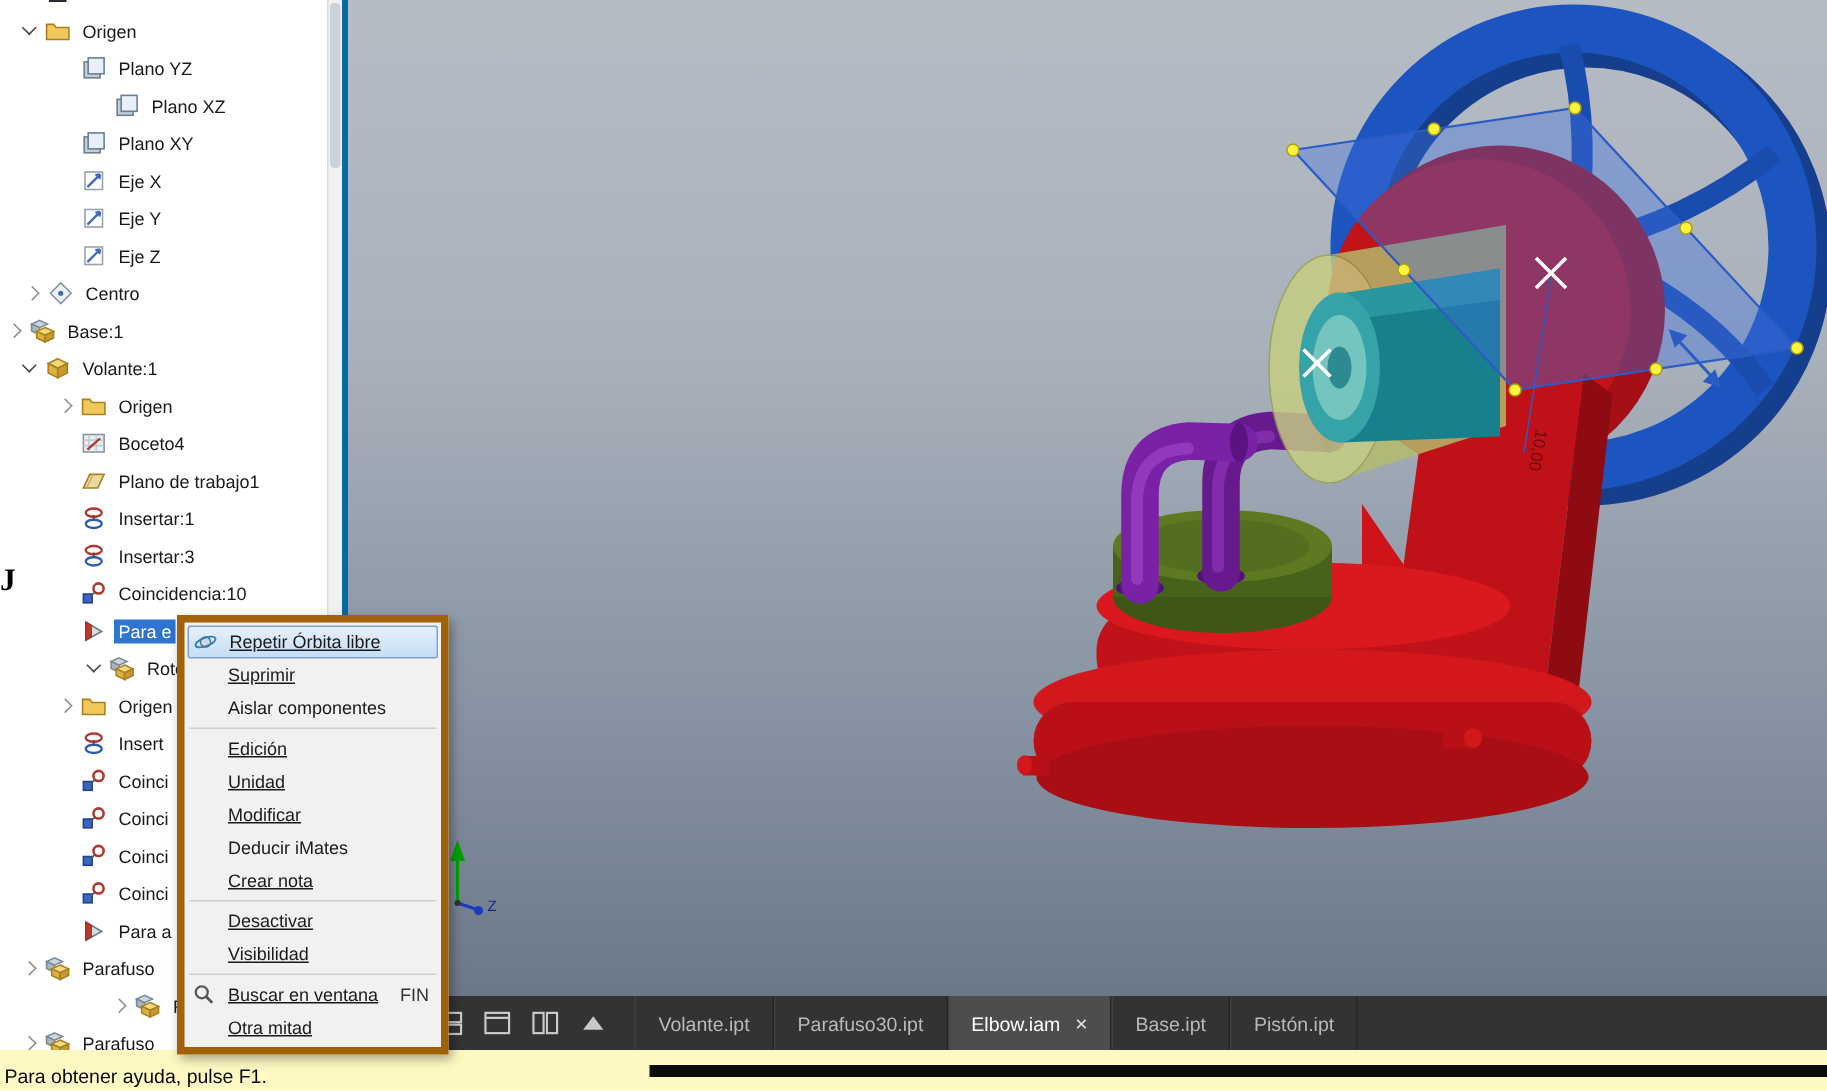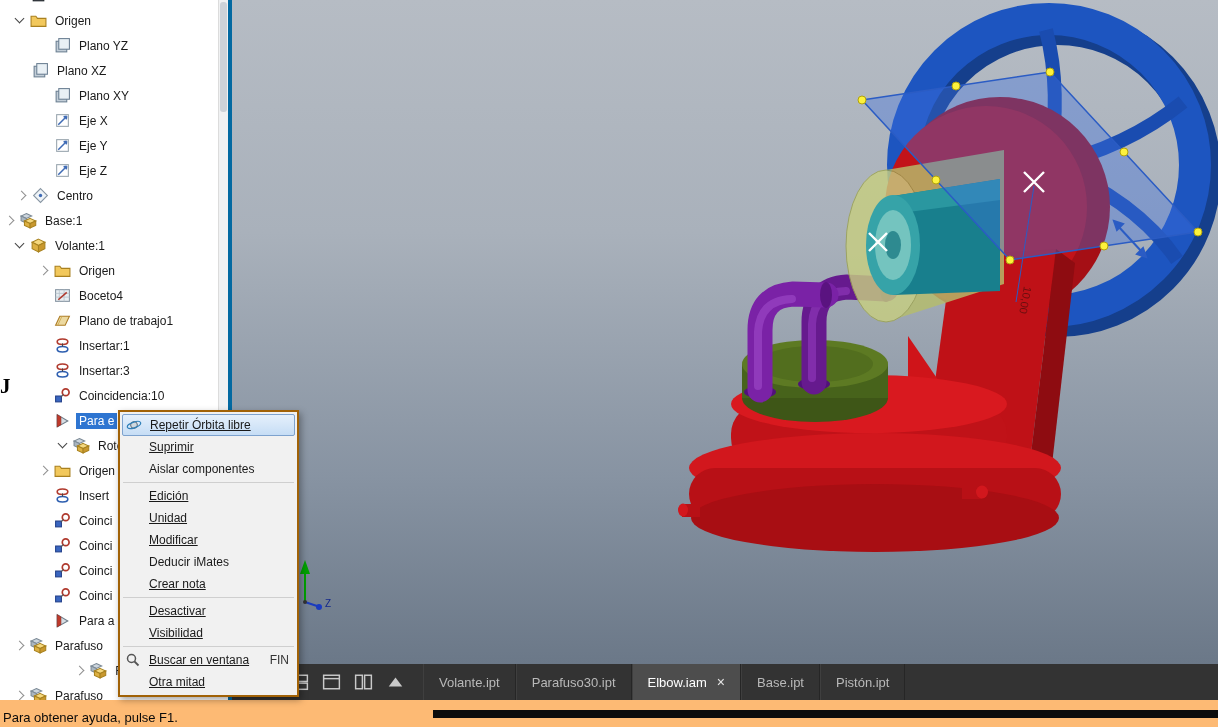--- a/index.html
+++ b/index.html
@@ -34,28 +34,28 @@
   .winbtns { display:flex; align-items:center; gap:9px; padding:0 16px 0 24px; }
   .winbtn { width:23px; height:18px; cursor:pointer; }
   .winbtn svg { width:100%; height:100%; display:block; }
   .tabs { display:flex; align-items:stretch; }
   .tab { display:flex; align-items:center; padding:0 15px; font-size:13px; color:#b9b9b9;
     border-right:1px solid #262626; border-left:1px solid #3f3f3f; cursor:pointer; }
   .tab.active { background:#4d4d4d; color:#fff; }
   .tab .close { margin-left:10px; color:#e6e6e6; font-size:14px; line-height:1; }
 
   
-  .statusbar { position:absolute; left:0; top:700px; width:1218px; height:27px; background:#fdba74;
+  .statusbar { position:absolute; left:0; top:700px; width:1218px; height:27px; background:#fef9c3;
     z-index:2; font-size:13px; color:#0a0a0a; }
   .status-msg { position:absolute; left:3px; top:10px; }
   .black-bar { position:absolute; left:433px; top:10px; width:785px; height:8px; background:#0c0c0c; }
 
   
   .context-menu { position:absolute; left:118px; top:410px; width:181px; background:#f1f1f1;
-    border:2px solid #a16207; box-shadow:2px 3px 7px rgba(0,0,0,.35); z-index:10; padding:2px; font-size:12px; }
+    border:5px solid #a16207; box-shadow:2px 3px 7px rgba(0,0,0,.35); z-index:10; padding:2px; font-size:12px; }
   .menu-item { display:flex; align-items:center; height:22px; padding:0 6px 0 3px; color:#1a1a1a; cursor:pointer; }
   .menu-item.hl { background:linear-gradient(#e5f0fc,#c6ddf5); border:1px solid #7da2ce; border-radius:2px; }
   .mi-icon { width:18px; height:16px; margin-right:6px; flex:none; }
   .mi-icon svg { width:16px; height:16px; display:block; }
   .mi-label.u { text-decoration:underline; }
   .mi-shortcut { margin-left:auto; color:#333; padding-left:12px; }
   .menu-sep { height:1px; background:#cfcfcf; margin:2px 1px; }
 
   .stray { position:absolute; left:0; top:374px; z-index:4; font-family:"Liberation Serif", serif;
     font-size:21px; font-weight:bold; color:#000; }
@@ -187,21 +187,21 @@
         <div class="tree-row" style="padding-left: 38px;">
           <span class="chev-spacer"></span>
           <span class="t-icon">
             <svg viewBox="0 0 16 16">
               <rect x="2" y="4" width="10" height="10" fill="#c3ced8" stroke="#6b7f92"></rect>
               <rect x="4.5" y="1.5" width="10" height="10" fill="#e9f0f5" stroke="#6b7f92"></rect>
             </svg>
           </span>
           <span class="t-label">Plano YZ</span>
         </div>
-        <div class="tree-row" style="padding-left: 16px;">
+        <div class="tree-row" style="padding-left: 60px;">
           <span class="chev-spacer"></span>
           <span class="t-icon">
             <svg viewBox="0 0 16 16">
               <rect x="2" y="4" width="10" height="10" fill="#c3ced8" stroke="#6b7f92"></rect>
               <rect x="4.5" y="1.5" width="10" height="10" fill="#e9f0f5" stroke="#6b7f92"></rect>
             </svg>
           </span>
           <span class="t-label">Plano XZ</span>
         </div>
         <div class="tree-row" style="padding-left: 38px;">

